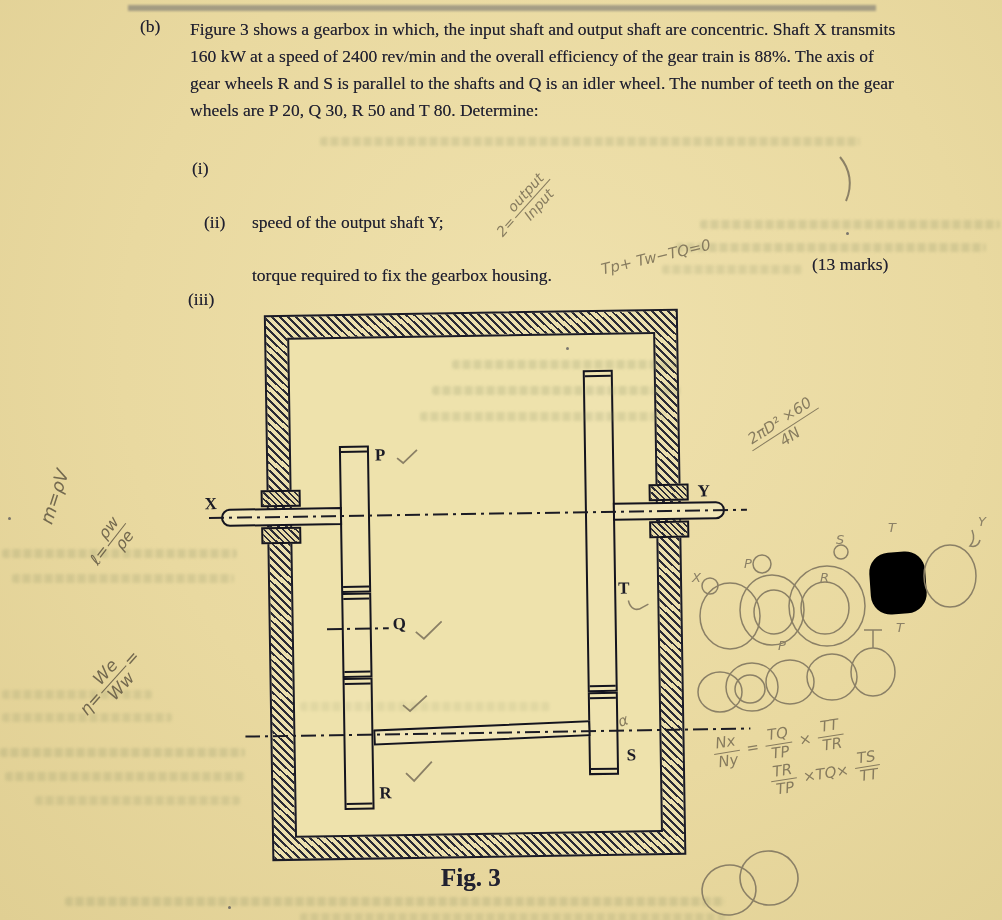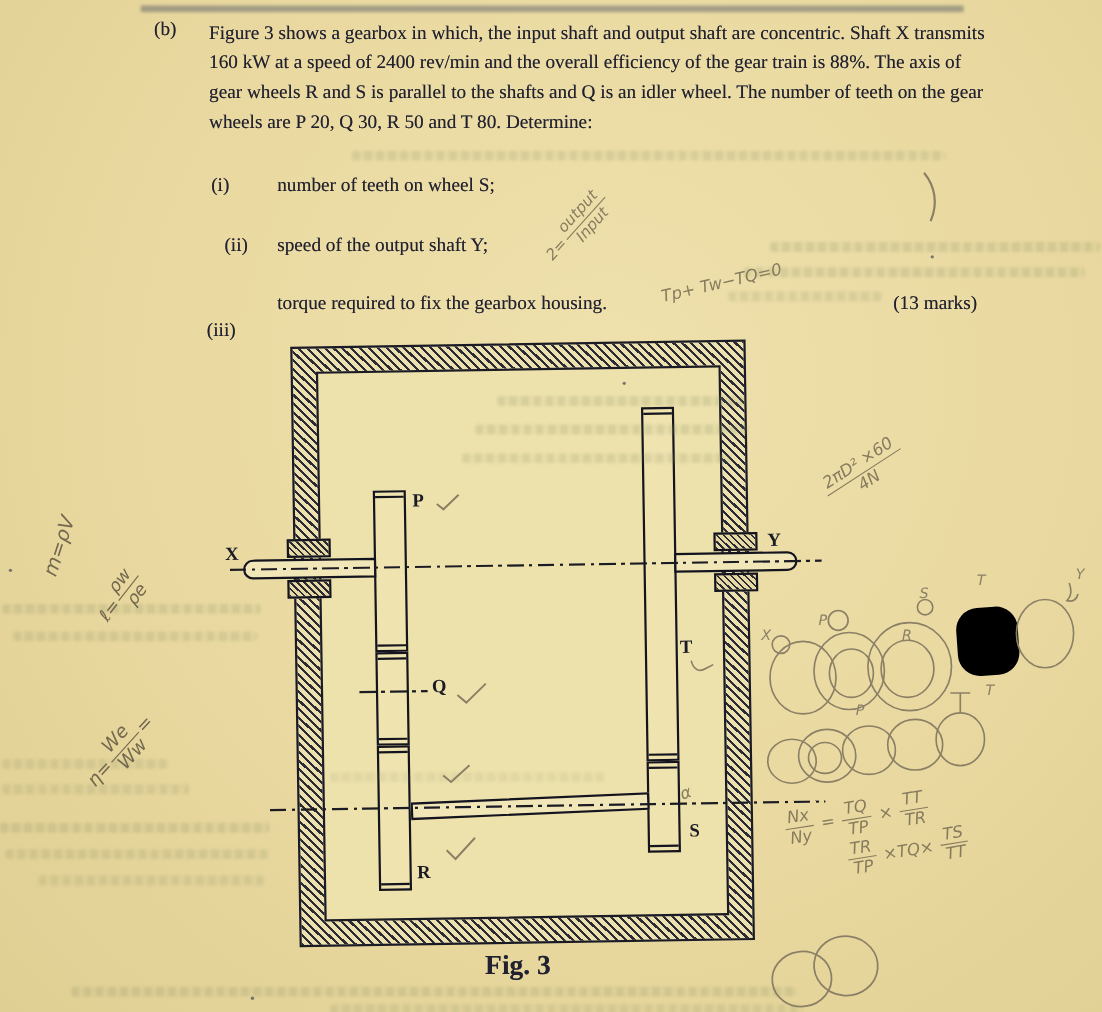--- a/index.html
+++ b/index.html
@@ -76,28 +76,27 @@
   <div class="ghost" style="left:300px;top:913px;width:430px;opacity:.5;"></div>
   <div class="speck" style="left:8px;top:517px;"></div>
   <div class="speck" style="left:846px;top:232px;"></div>
   <div class="speck" style="left:228px;top:906px;"></div>
   <div class="speck" style="left:566px;top:347px;"></div>
 
   <div class="abs printed itemrow" style="left:140px;top:16px;">(b)</div>
   <div class="abs printed qtext" style="left:190px;top:16px;width:708px;">Figure 3 shows a gearbox in which, the input shaft and output shaft are concentric. Shaft X transmits 160 kW at a speed of 2400 rev/min and the overall efficiency of the gear train is 88%. The axis of gear wheels R and S is parallel to the shafts and Q is an idler wheel. The number of teeth on the gear wheels are P 20,  Q 30,  R 50 and T 80. Determine:</div>
 
   <div class="abs printed itemrow" style="left:192px;top:158px;">(i)</div>
-  <div class="abs printed itemrow" style="left:252px;top:158px;">number of teeth on wheel S;</div>
 
   <div class="abs printed itemrow" style="left:204px;top:212px;">(ii)</div>
   <div class="abs printed itemrow" style="left:252px;top:212px;">speed of the output shaft Y;</div>
 
   <div class="abs printed itemrow" style="left:188px;top:265px;margin-top:24px;">(iii)</div>
   <div class="abs printed itemrow" style="left:252px;top:265px;">torque required to fix the gearbox housing.</div>
-  <div class="abs printed itemrow" style="left:812px;top:265px;">(13 marks)</div>
+  <div class="abs printed itemrow" style="left:812px;top:254px;">(13 marks)</div>
 
   <div class="diagram">
 
     <div class="housing-outer hatch">
       <div class="housing-inner"></div>
     </div>
 
     <div class="bearing" style="left:262px;top:487px;"></div>
     <div class="bearing" style="left:262px;top:524px;"></div>
     <div class="bearing" style="left:650px;top:487px;"></div>

